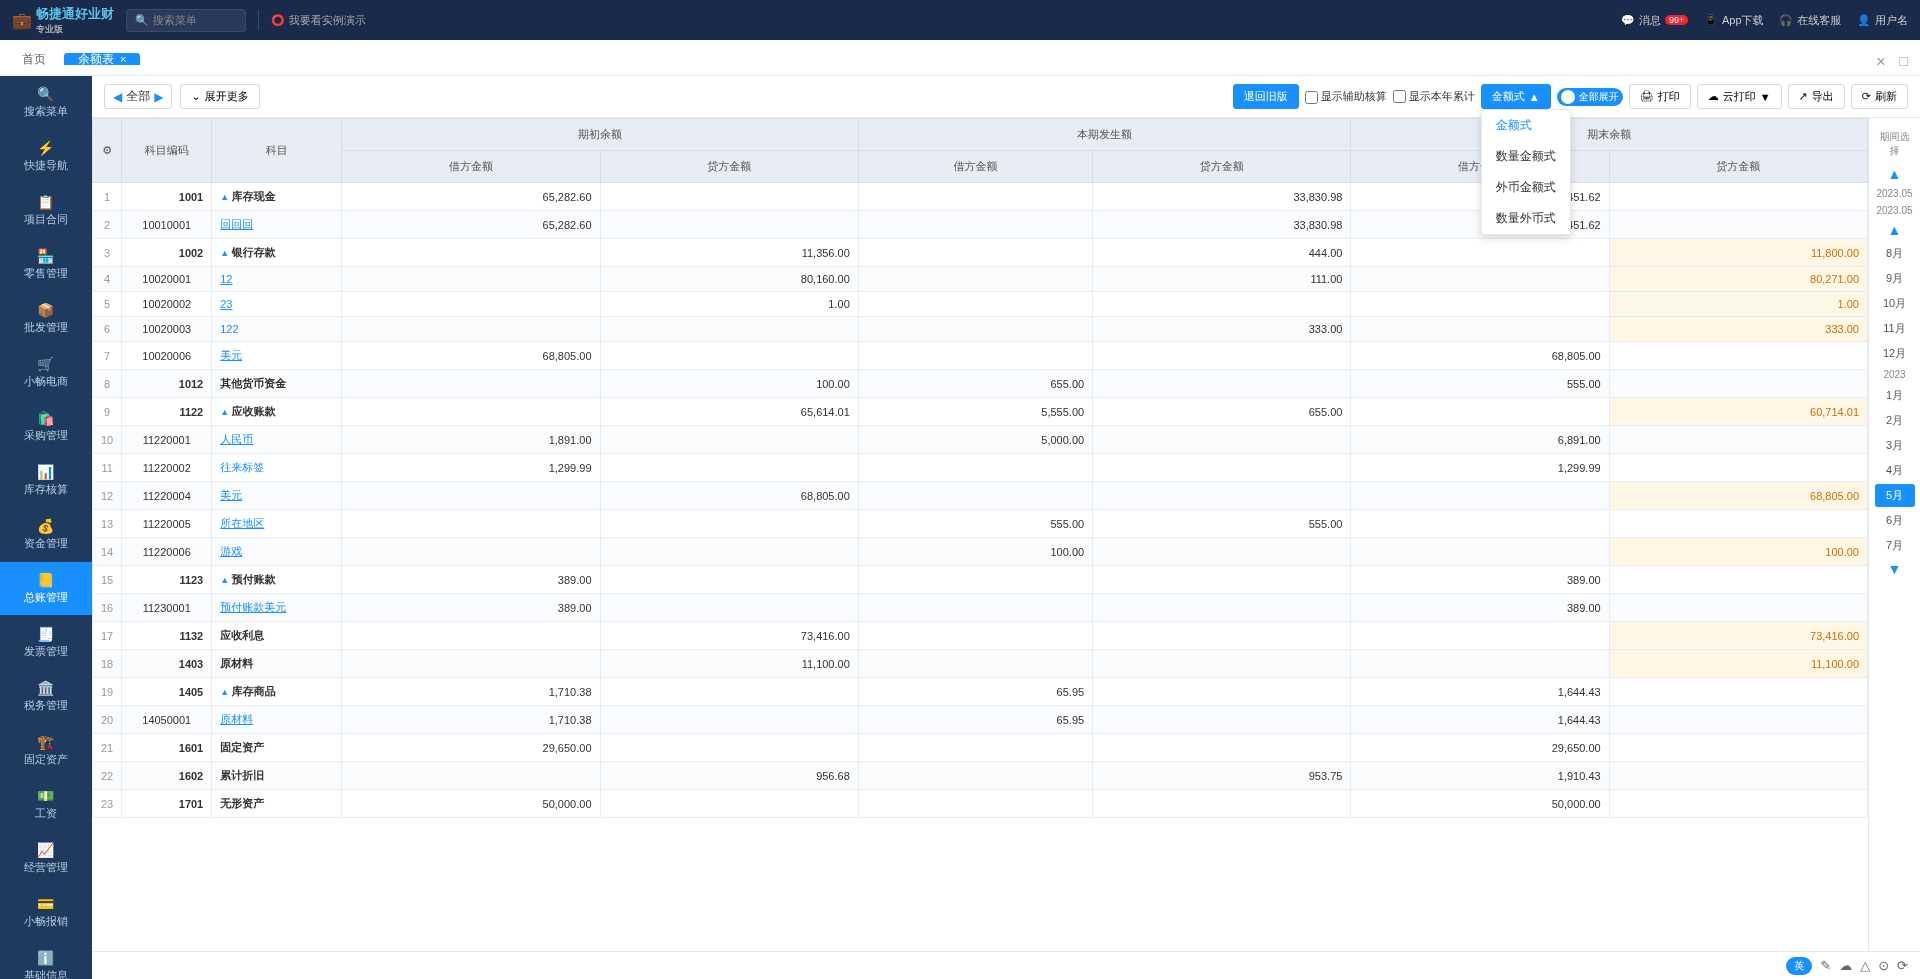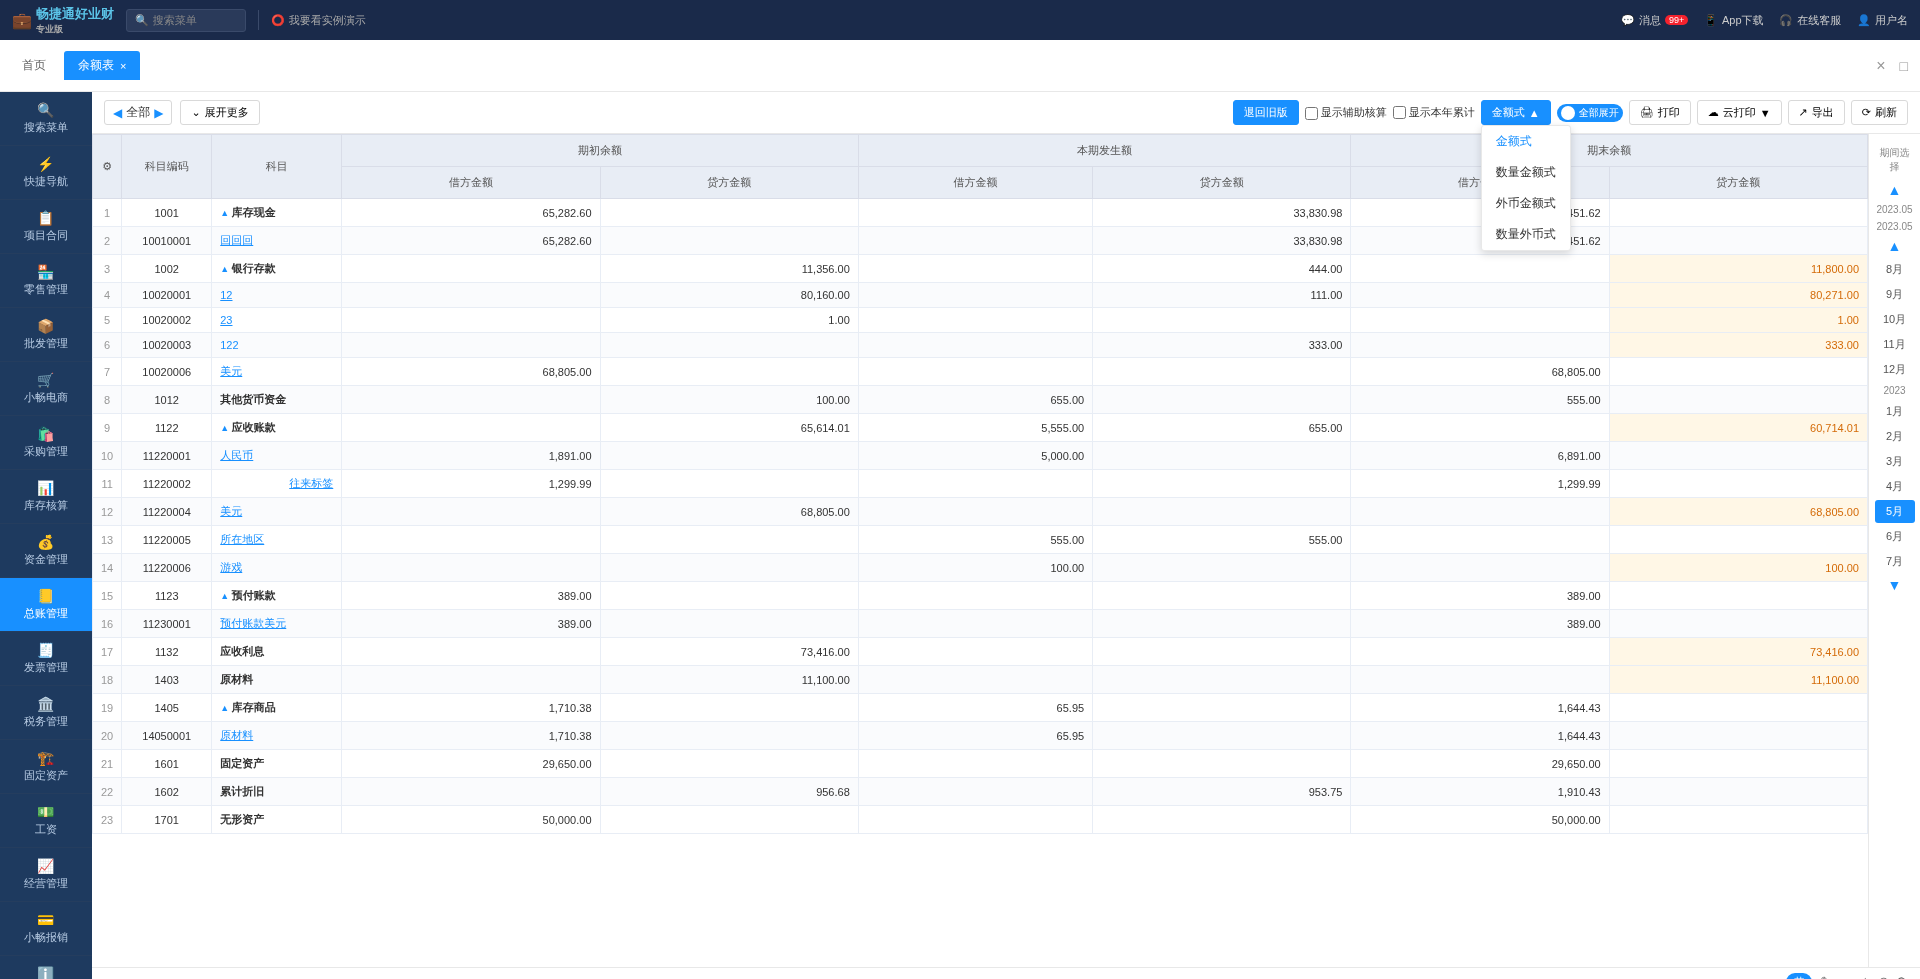--- a/index.html
+++ b/index.html
@@ -19,26 +19,25 @@
     .top-bar-logo { font-size: 13px; color: #5bc4e8; font-weight: bold; display: flex; align-items: center; gap: 4px; }
     .top-bar-logo span { font-size: 9px; color: #aaa; }
     .top-bar-search { background: #2a3a5a; border: 1px solid #3a4a6a; border-radius: 3px; padding: 3px 8px; color: #ccc; font-size: 11px; width: 120px; display: flex; align-items: center; gap: 4px; }
     .top-bar-demo { display: flex; align-items: center; gap: 4px; font-size: 11px; color: #aaa; cursor: pointer; }
     .top-bar-right { display: flex; align-items: center; gap: 16px; font-size: 11px; }
     .top-bar-right-item { display: flex; align-items: center; gap: 4px; cursor: pointer; color: #ccc; }
     .badge { background: #f5222d; color: #fff; border-radius: 8px; padding: 0 4px; font-size: 9px; min-width: 16px; text-align: center; }
 
     
     .tab-bar {
-      height: 52px;
+      height: 36px;
       background: #fff;
       border-bottom: 1px solid #e8e8e8;
       display: flex;
-      align-items: center;
-      padding: 4px 8px;
+      padding: 13px 8px;
       gap: 4px;
     }
     .tab-item {
       padding: 6px 14px;
       border-radius: 3px 3px 0 0;
       cursor: pointer;
       font-size: 12px;
       color: #666;
       display: flex;
       align-items: center;
@@ -192,21 +191,21 @@
     }
     tbody td {
       padding: 6px 8px;
       border: 1px solid #e8edf5;
       text-align: center;
       color: #333;
     }
     tbody td.left { text-align: left; }
     tbody td.right { text-align: right; }
     .row-even { background: #fafbfd; }
-    .bold { font-weight: normal; }
+    .bold { font-weight: bold; text-align: right; }
 
     
     .right-panel {
       width: 52px;
       background: #fff;
       border-left: 1px solid #e8e8e8;
       display: flex;
       flex-direction: column;
       align-items: center;
       padding: 8px 4px;
@@ -600,21 +599,21 @@
                 <td class="right">1,891.00</td>
                 <td class="right"></td>
                 <td class="right">5,000.00</td>
                 <td class="right"></td>
                 <td class="right">6,891.00</td>
                 <td class="right"></td>
               </tr>
               <tr>
                 <td style="color: rgb(153, 153, 153);">11</td>
                 <td>11220002</td>
-                <td class="left" style="text-decoration: underline; color: rgb(24, 144, 255); cursor: pointer; text-align: right;">往来标签</td>
+                <td class="left" style="color: rgb(24, 144, 255); cursor: pointer;">往来标签</td>
                 <td class="right">1,299.99</td>
                 <td class="right"></td>
                 <td class="right"></td>
                 <td class="right"></td>
                 <td class="right">1,299.99</td>
                 <td class="right"></td>
               </tr>
               <tr class="row-even">
                 <td style="color: rgb(153, 153, 153);">12</td>
                 <td>11220004</td>

